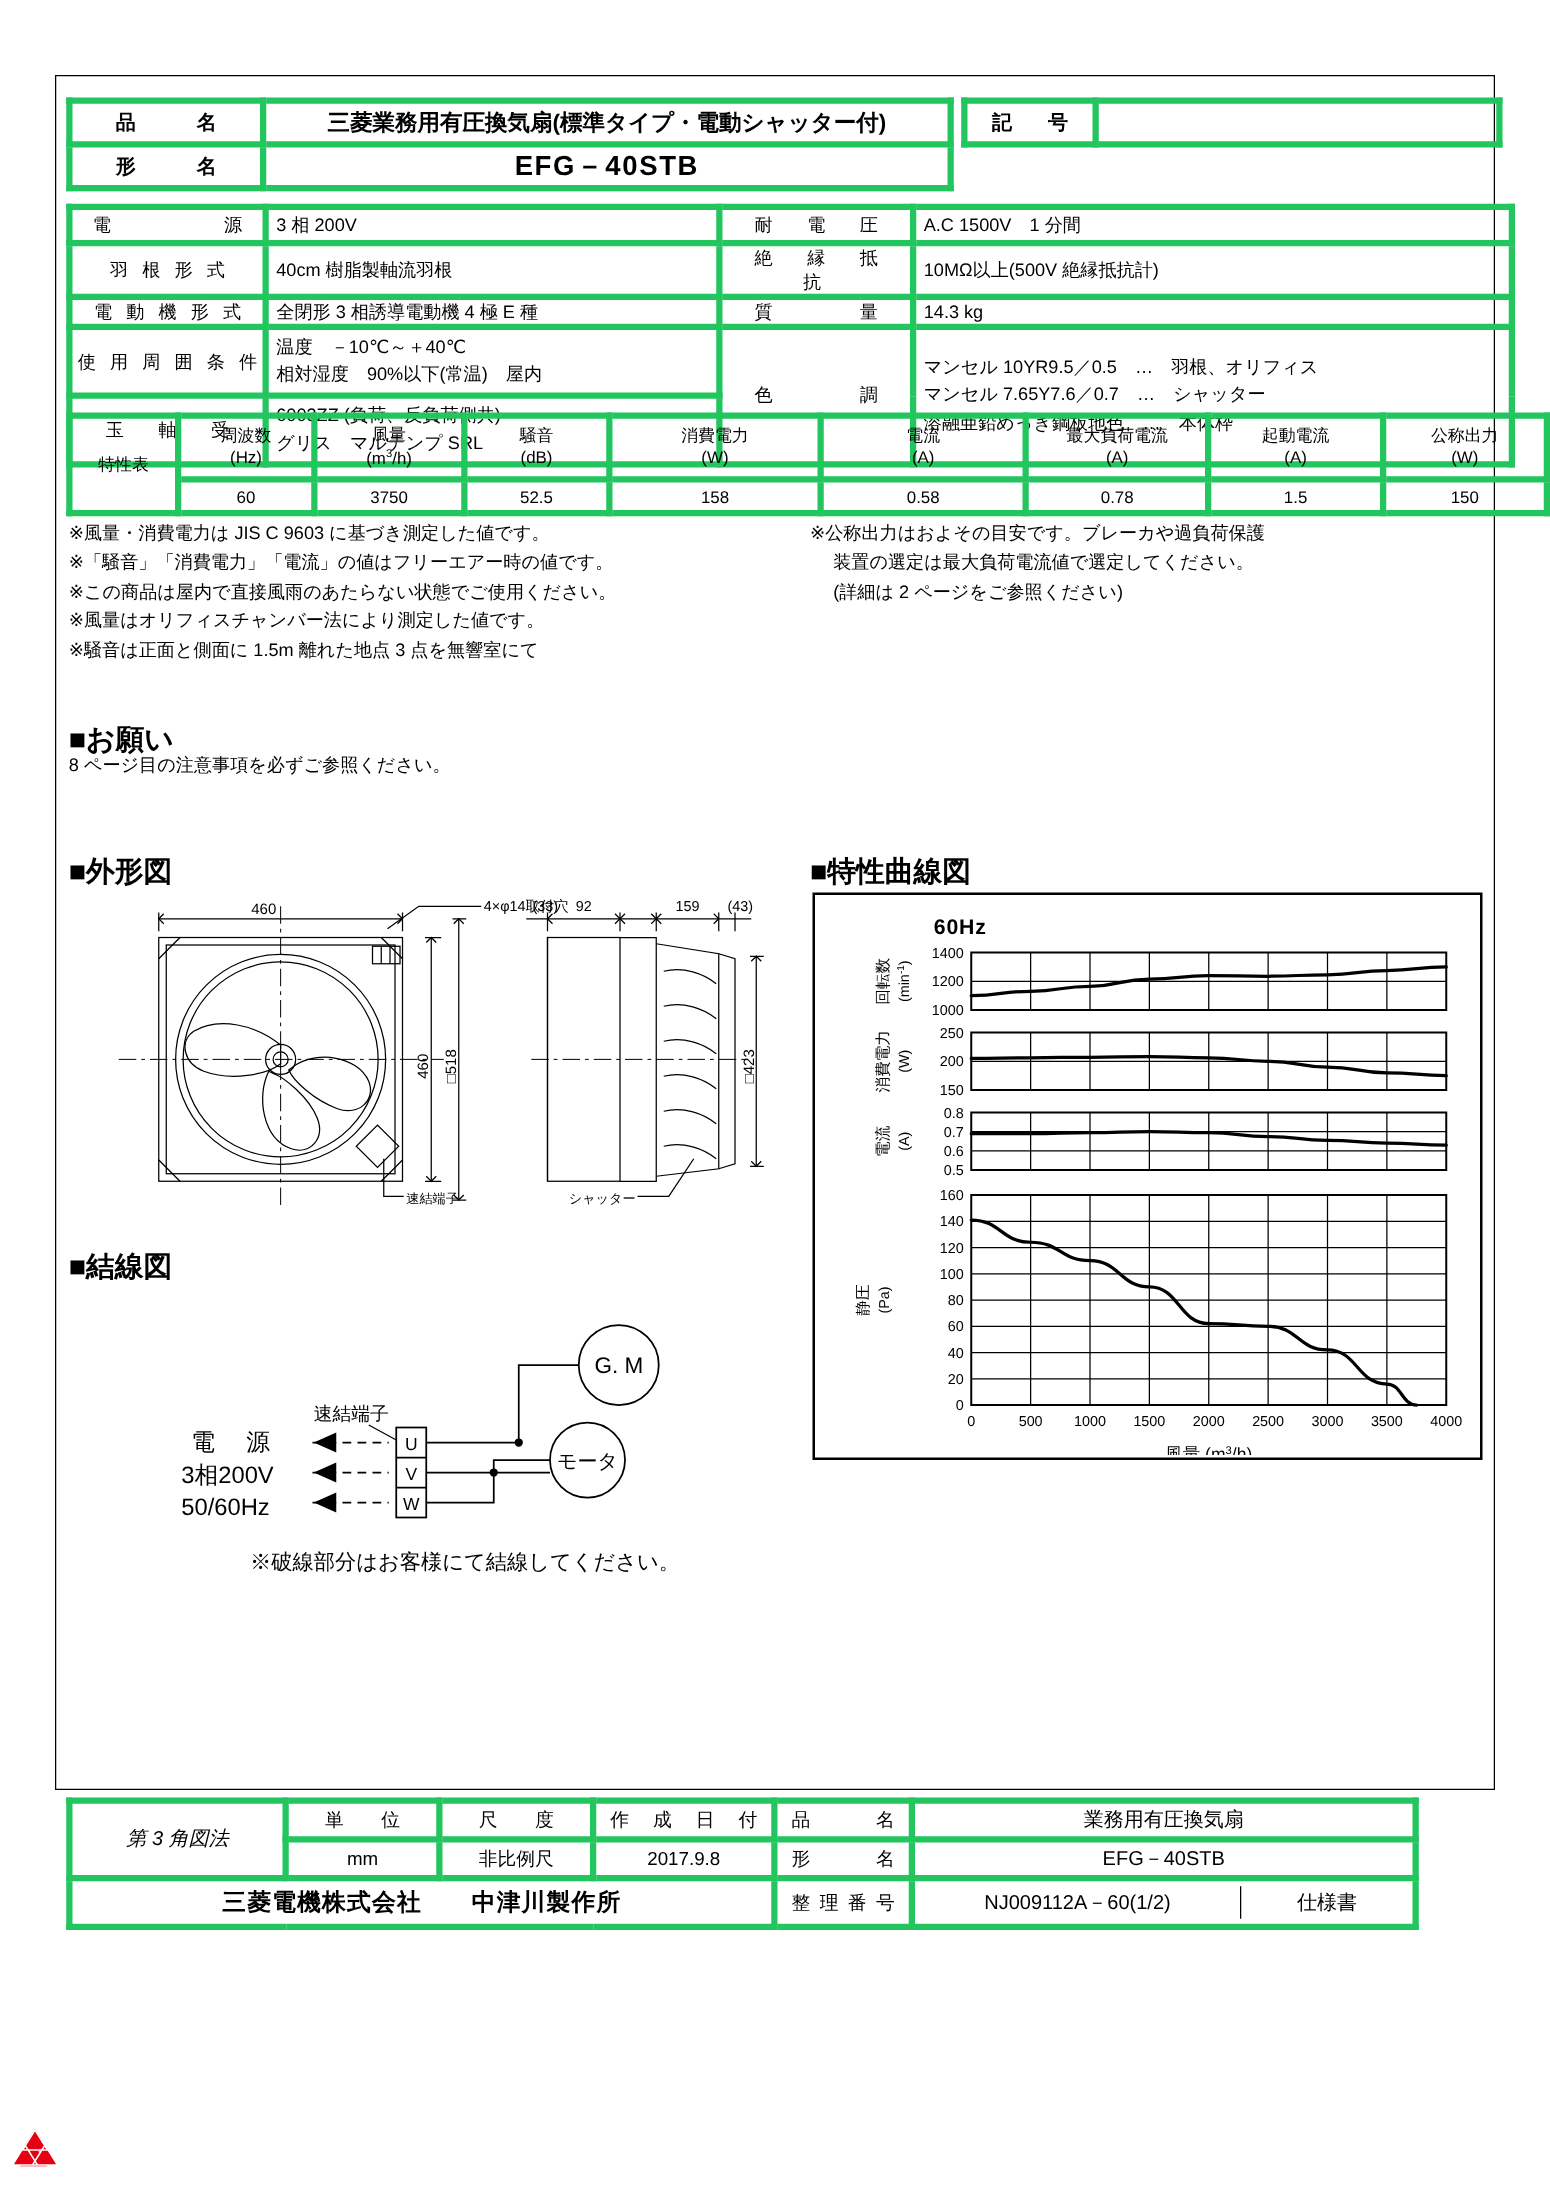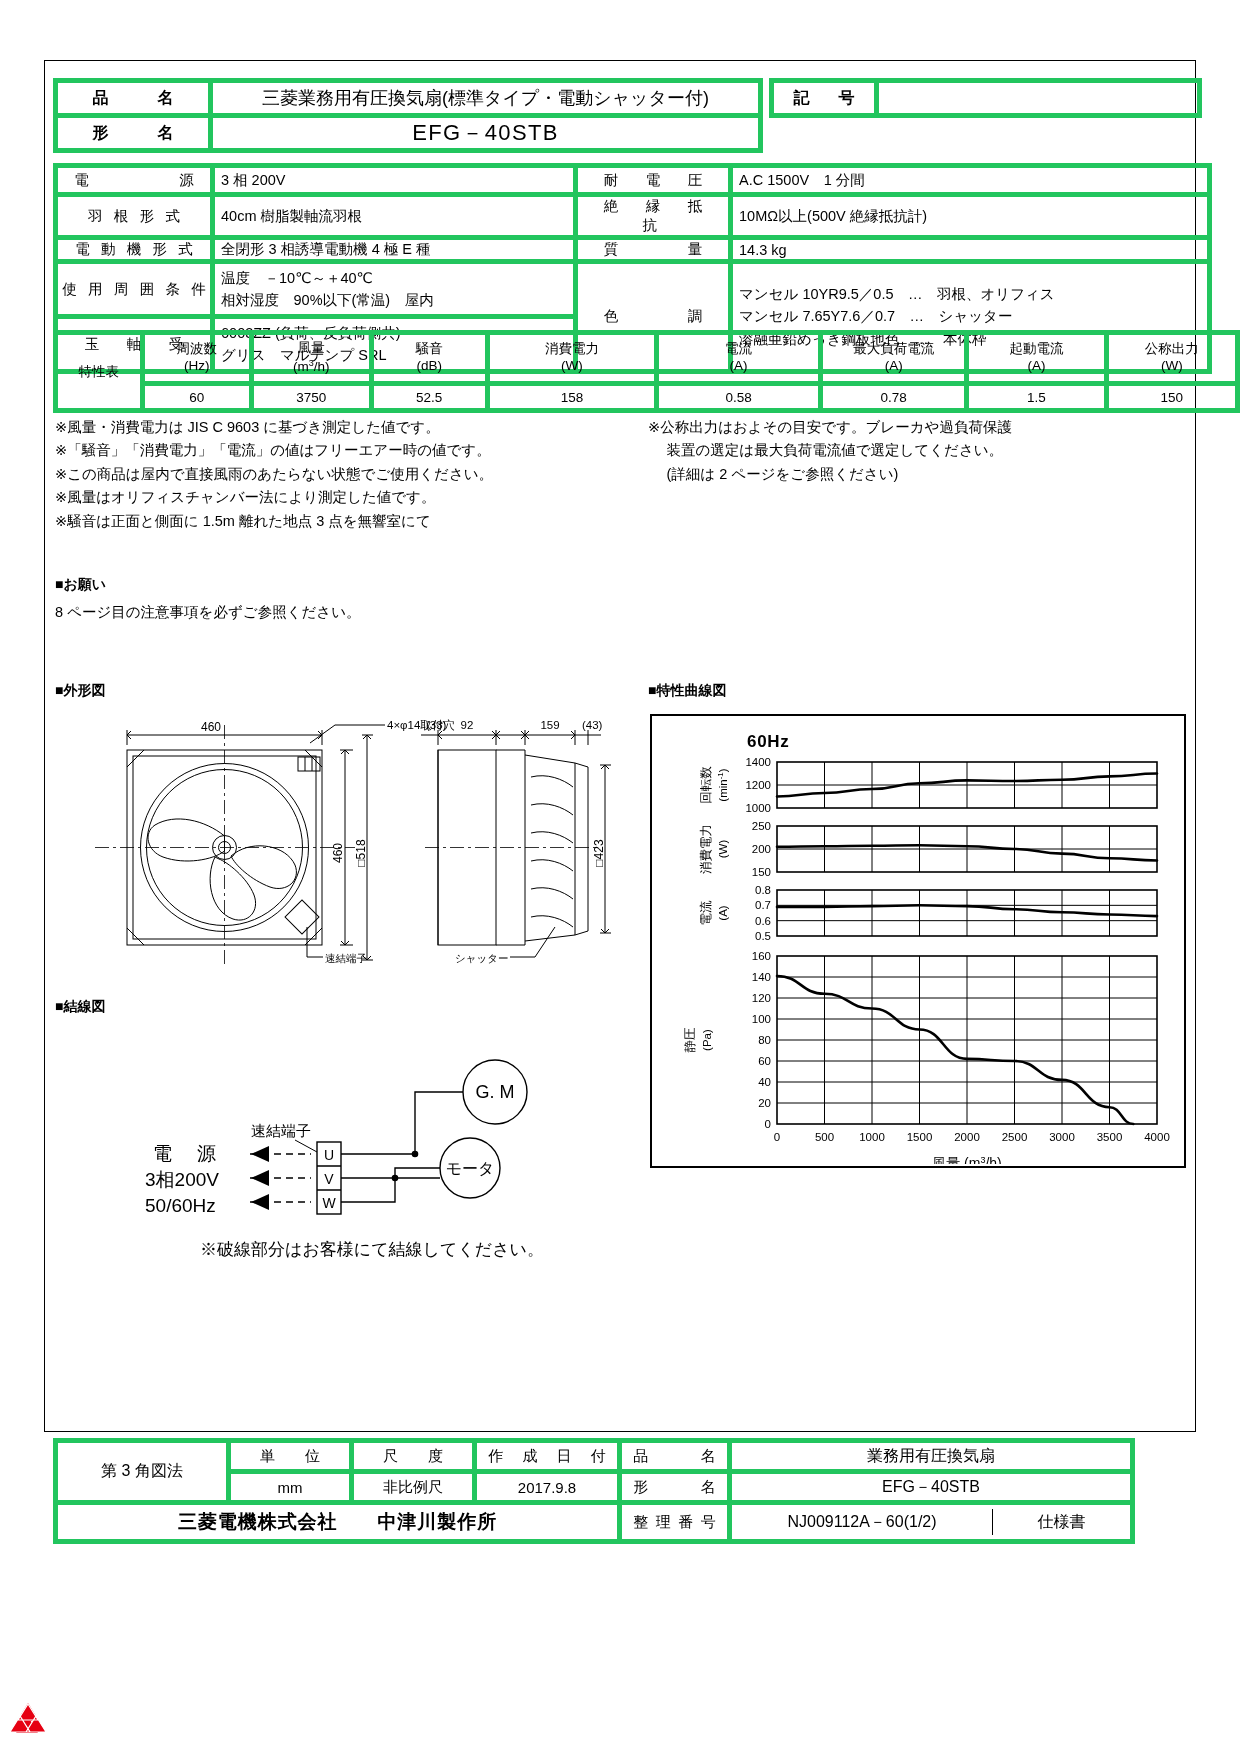--- a/index.html
+++ b/index.html
@@ -6,21 +6,21 @@
   body{width:1240px;height:1754px;font-family:"Liberation Sans","DejaVu Sans",sans-serif;color:#000;position:relative;overflow:hidden;}
   .page{position:absolute;left:0;top:0;width:1240px;height:1754px;}
   .outer-frame{position:absolute;left:44px;top:60px;width:1150px;height:1370px;border:1px solid #000;}
   table{border-collapse:collapse;}
   td,th{border:5px solid #22c55e;padding:0;font-weight:normal;}
 
   
   .hdr{position:absolute;left:53px;top:78px;}
   .hdr td{height:30px;font-size:16px;text-align:center;vertical-align:middle;}
   .hdr .lbl{width:150px;letter-spacing:0.35em;text-indent:0.35em;font-weight:bold;}
-  .hdr .val{width:545px;font-weight:normal;font-size:18px;}
+  .hdr .val{width:545px;font-weight:bold;font-size:18px;}
   .hdr .val.model{font-size:22px;letter-spacing:0.06em;}
   .hdr2{position:absolute;left:769px;top:78px;}
   .hdr2 td{height:30px;font-size:16px;text-align:center;vertical-align:middle;}
   .hdr2 .lbl{width:100px;letter-spacing:0.4em;text-indent:0.4em;font-weight:bold;}
   .hdr2 .val{width:318px;}
 
   
   .spec{position:absolute;left:53px;top:163px;font-size:14.5px;}
   .spec td{vertical-align:middle;}
   .spec .k{width:152px;text-align:center;letter-spacing:0.45em;text-indent:0.45em;height:24px;}
@@ -46,21 +46,21 @@
   .chars .c7{width:135px;}
   .chars .c8{width:127px;}
   .chars sup{font-size:9px;vertical-align:super;}
 
   
   .notes-l{position:absolute;left:55px;top:416px;font-size:14.5px;line-height:1.62;}
   .notes-r{position:absolute;left:648px;top:416px;font-size:14.5px;line-height:1.62;}
   .notes-l div,.notes-r div{white-space:pre;}
 
   
-  .sec{position:absolute;font-size:14px;font-weight:bold;}
+  .sec{position:absolute;font-size:23px;font-weight:bold;}
   .onegai-body{position:absolute;left:55px;top:603px;font-size:14.5px;}
 
   
   .dwg{position:absolute;left:55px;top:705px;width:570px;height:300px;}
   .wiring{position:absolute;left:55px;top:1040px;width:570px;height:230px;}
 
   
   .chartbox{position:absolute;left:650px;top:714px;width:532px;height:450px;border:2px solid #000;background:#fff;}
   .chart-60hz{position:absolute;left:95px;top:16px;font-size:17px;font-weight:bold;letter-spacing:0.04em;}
 
@@ -433,21 +433,21 @@
         <text x="410" y="425" text-anchor="middle" font-size="11.5" font-family="Liberation Sans, sans-serif" fill="#000">3000</text>
         <text x="457.5" y="425" text-anchor="middle" font-size="11.5" font-family="Liberation Sans, sans-serif" fill="#000">3500</text>
         <text x="505" y="425" text-anchor="middle" font-size="11.5" font-family="Liberation Sans, sans-serif" fill="#000">4000</text>
         <text x="315" y="452" text-anchor="middle" font-size="14" font-family="Liberation Sans, sans-serif" fill="#000"><tspan>風量 (m</tspan><tspan baseline-shift="super" font-size="9">3</tspan><tspan>/h)</tspan></text>
       </svg>
   </div>
 
   <table class="foot">
     <tbody>
         <tr>
-      <td rowspan="2" style="width:168px;" class="mid">第 3 角図法</td>
+      <td rowspan="2" style="width:168px;font-style:italic;" class="mid">第 3 角図法</td>
       <td style="width:118px;" class="lblsp">単　位</td>
       <td style="width:118px;" class="lblsp">尺　度</td>
       <td style="width:140px;" class="lblsp">作 成 日 付</td>
       <td style="width:105px;" class="lblsp">品　　名</td>
       <td style="width:398px;" class="mid">業務用有圧換気扇</td>
     </tr>
     <tr>
       <td>mm</td>
       <td>非比例尺</td>
       <td>2017.9.8</td>

